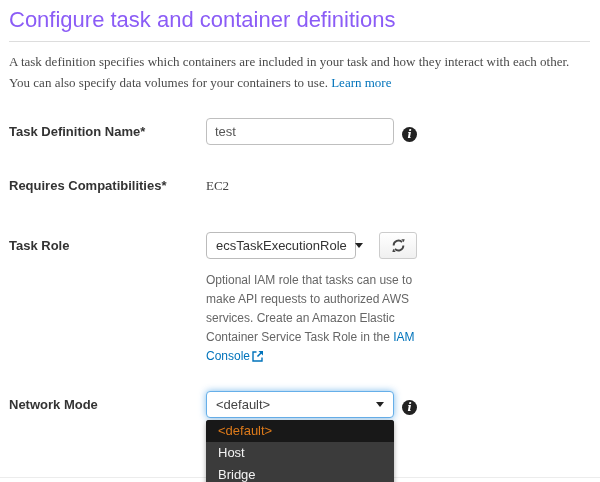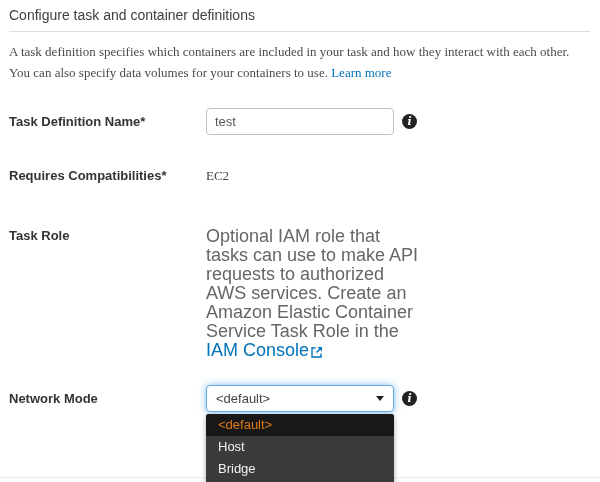--- a/index.html
+++ b/index.html
@@ -5,23 +5,23 @@
   * { margin: 0; padding: 0; box-sizing: border-box; }
   html, body { width: 600px; height: 482px; background: #fff; overflow: hidden; }
   body {
     font-family: "Liberation Sans", sans-serif;
     color: #444;
     position: relative;
   }
   .container { padding: 7px 10px 0 9px; }
 
   .page-title {
-    font-size: 14px;
+    font-size: 22px;
     font-weight: 400;
-    color: #404040;
+    color: #8b5cf6;
     padding-bottom: 8px;
   }
   .title-divider {
     border: none;
     border-top: 1px solid #ddd;
     margin: 0;
   }
   .description {
     font-size: 13px;
     color: #4a4a4a;
@@ -38,21 +38,21 @@
 
   .form-row { display: flex; align-items: flex-start; }
   .label-col {
     width: 188px;
     flex: 0 0 188px;
     font-size: 13px;
     font-weight: bold;
     color: #333;
     padding-top: 6px;
   }
-  .field-col { margin-left: 9px; display: flex; align-items: flex-start; }
+  .field-col { margin-left: 9px; display: flex; align-items: center; }
 
   .row-name { margin-top: 25px; }
   .text-input {
     width: 188px;
     height: 27px;
     border: 1px solid #bfbfbf;
     border-radius: 4px;
     padding: 4px 8px;
     font-family: "Liberation Sans", sans-serif;
     font-size: 13px;
@@ -116,24 +116,24 @@
     border-radius: 3px;
     background: linear-gradient(#ffffff, #f0f0f0);
     display: flex;
     align-items: center;
     justify-content: center;
     cursor: pointer;
   }
   .taskrole-field { display: block; }
   .helper-text {
     width: 220px;
-    font-size: 18px;
+    font-size: 12px;
     line-height: 19px;
     color: #666;
-    margin-top: 5px;
+    margin-top: 12px;
   }
   .ext-icon { vertical-align: -2px; margin-left: 2px; }
 
   .row-network { margin-top: 23px; }
   .network-field { display: block; position: relative; }
   .select-network {
     width: 188px;
     border: 1px solid #66afe9;
     box-shadow: 0 0 7px rgba(102, 175, 233, 0.85);
     color: #444;
@@ -192,20 +192,38 @@
   <div class="form-row row-compat">
     <div class="label-col">Requires Compatibilities*</div>
     <div class="field-col">
       <div class="static-value">EC2</div>
     </div>
   </div>
 
   <div class="form-row row-taskrole">
     <div class="label-col">Task Role</div>
     <div class="field-col taskrole-field">
+      <div style="display:flex; align-items:flex-start;">
+        <div class="select-box select-taskrole">
+          <span>ecsTaskExecutionRole</span>
+          <span class="caret"></span>
+        </div>
+        <button class="refresh-button">
+          <span style="display:inline-flex;">
+            <svg width="15" height="15" viewBox="0 0 16 16">
+              <g stroke="#444" stroke-width="2" fill="none">
+                <path d="M13.2 8a5.2 5.2 0 0 1-9 3.6"></path>
+                <path d="M2.8 8a5.2 5.2 0 0 1 9-3.6"></path>
+              </g>
+              <path fill="#444" d="M11 1.2h3.6l-1 3.4z"></path>
+              <path fill="#444" d="M5 14.8H1.4l1-3.4z"></path>
+            </svg>
+          </span>
+        </button>
+      </div>
       <div class="helper-text"><span>Optional IAM role that tasks can use to make API requests to authorized AWS services. Create an Amazon Elastic Container Service Task Role in the </span><a class="link">IAM Console</a><span class="ext-icon"><svg width="12" height="12" viewBox="0 0 12 12">
               <path fill="none" stroke="#0073bb" stroke-width="1.4" d="M4.5 2H1v9h9V7.5"></path>
               <path fill="#0073bb" d="M6.5 1H11v4.5L9.3 3.8 6 7.1 4.9 6l3.3-3.3z"></path>
             </svg></span></div>
     </div>
   </div>
 
   <div class="form-row row-network">
     <div class="label-col">Network Mode</div>
     <div class="field-col">

